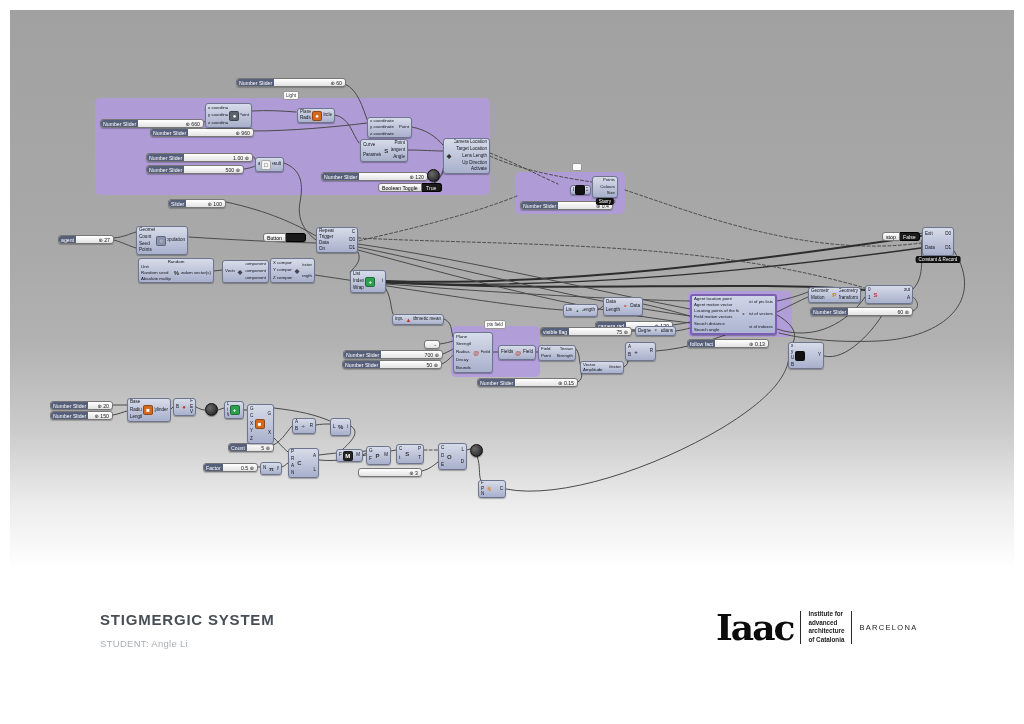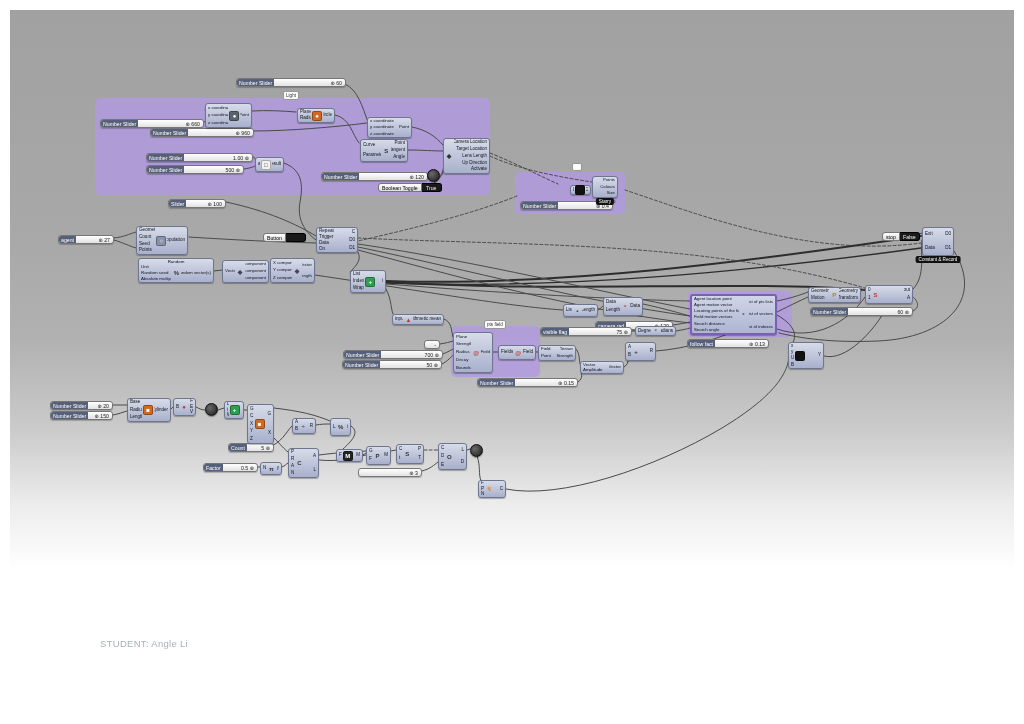--- a/index.html
+++ b/index.html
@@ -755,14 +755,25 @@
         </div>
         <span class="nicon" style="color: rgb(224, 138, 42);">↯</span>
         <div class="ncol r">
           <span>C</span>
         </div>
       </div>
     </div>
   </div>
 
 <div id="footer">
+  <div id="ftitle">STIGMERGIC SYSTEM</div>
   <div id="fstudent">STUDENT: Angle Li</div>
+  <div id="logo">
+    <span id="wordmark">Iaac</span>
+    <span class="ldiv"></span>
+    <span id="inst">Institute for
+advanced
+architecture
+of Catalonia</span>
+    <span class="ldiv"></span>
+    <span id="city">BARCELONA</span>
+  </div>
 </div>
 
 </body></html>

